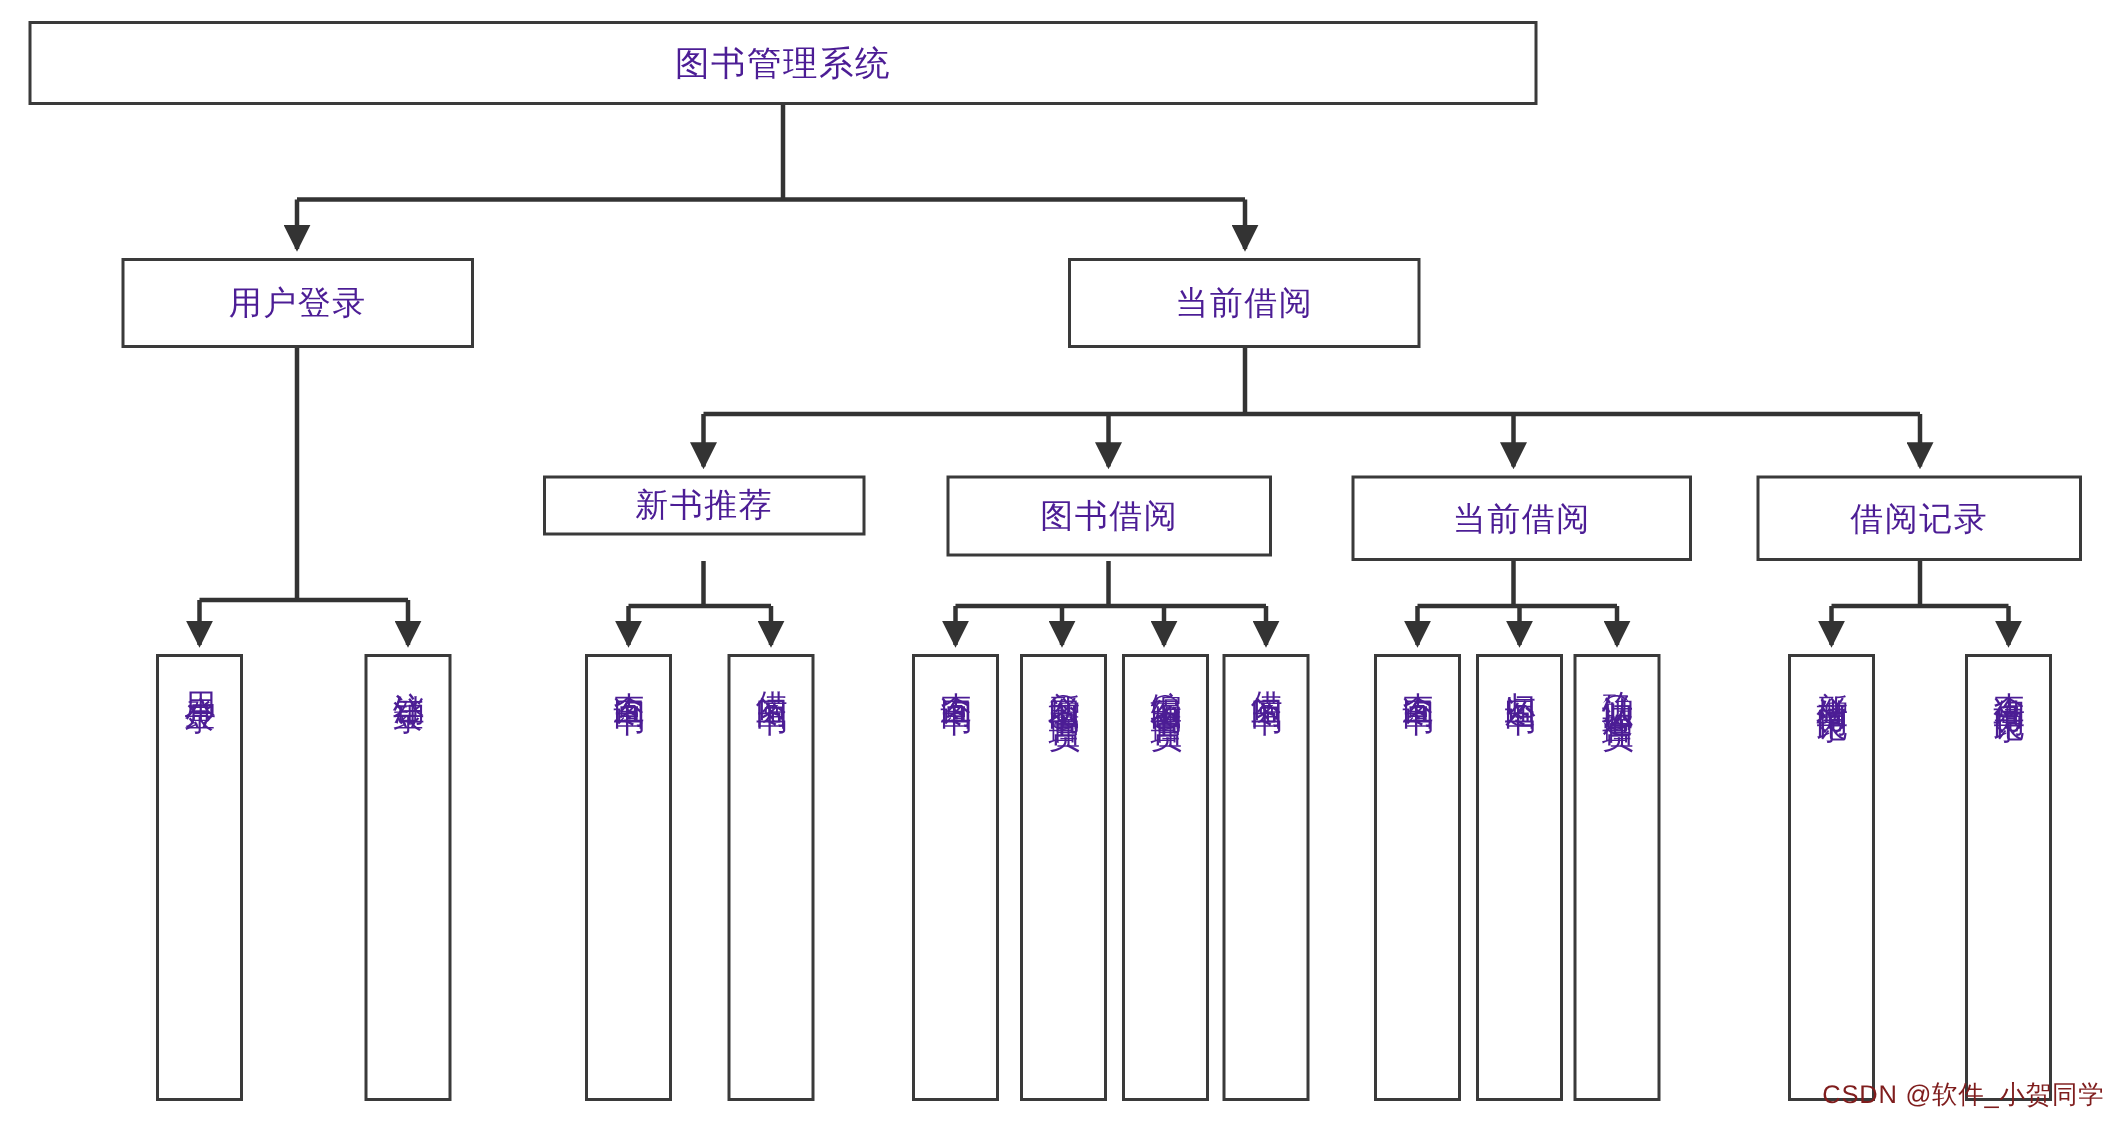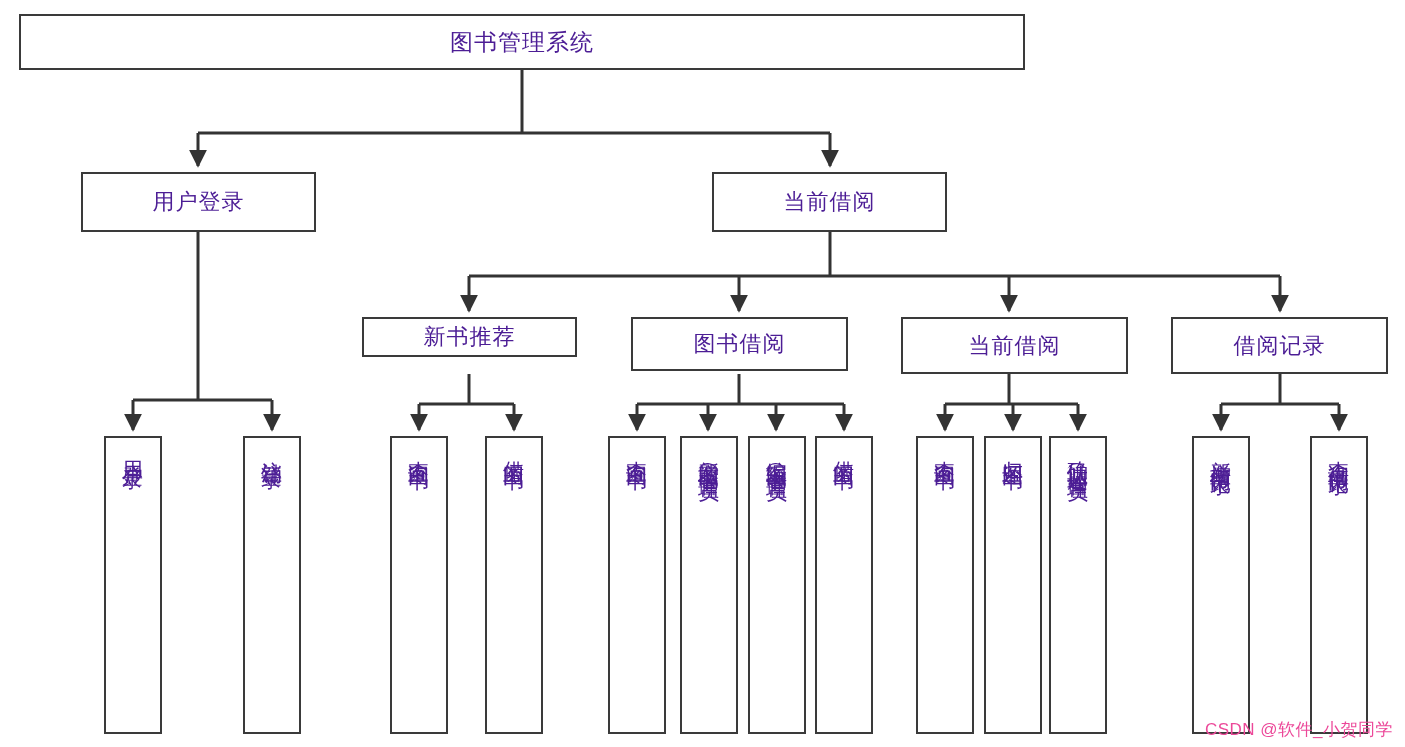--- a/index.html
+++ b/index.html
@@ -49,24 +49,24 @@
   .node.v .vtext{
     writing-mode:vertical-rl;
     text-orientation:upright;
     letter-spacing:3px;
     line-height:1;
     white-space:nowrap;
     display:block;
   }
   .watermark{
     position:absolute;
-    right:12px;
+    right:2px;
     bottom:6px;
     font-size:17px;
-    color:#ec4899;
+    color:#7f1d1d;
     letter-spacing:0.5px;
     z-index:6;
     white-space:nowrap;
   }
 </style>
 </head>
 <body>
 
 <div id="stage">
 

